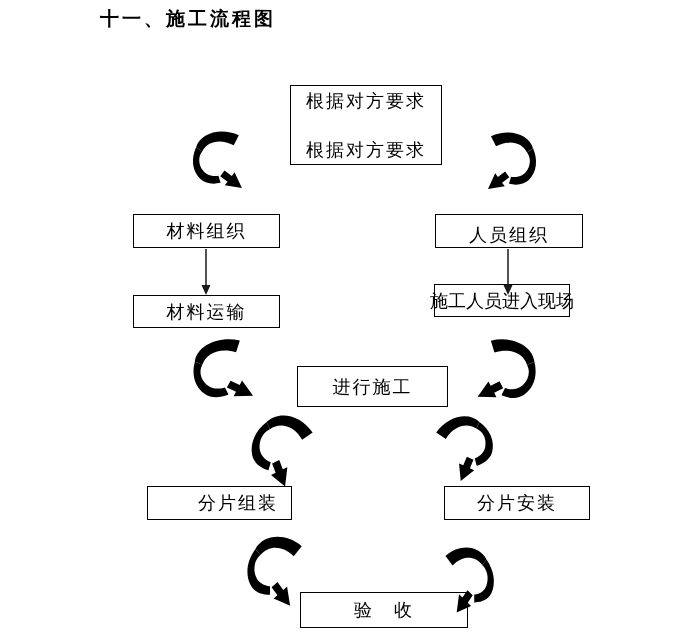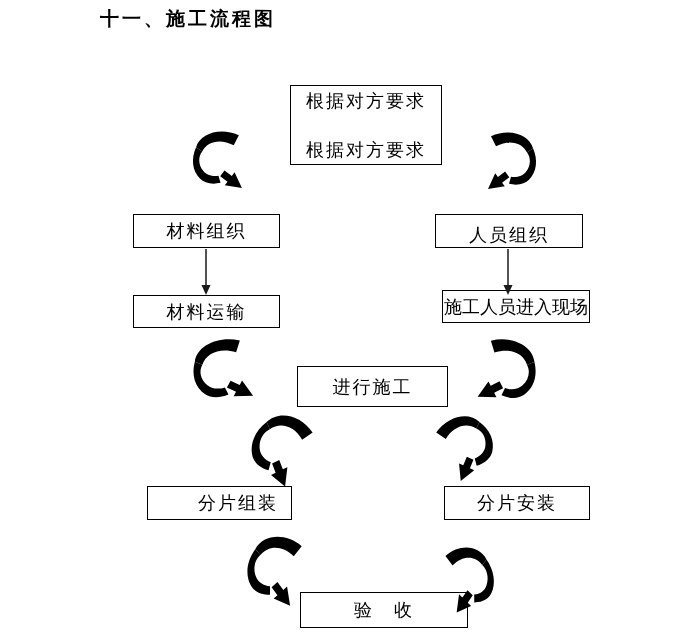--- a/index.html
+++ b/index.html
@@ -58,21 +58,21 @@
   </div>
 
   <div class="box" style="left:435px;top:214px;width:148px;height:34px;align-items:flex-end;">
     <span>人员组织</span>
   </div>
 
   <div class="box" style="left:133px;top:295px;width:147px;height:33px;">
     <span>材料运输</span>
   </div>
 
-  <div class="box tight" style="left:434px;top:290px;width:148px;height:33px;margin-left:8px;">
+  <div class="box tight" style="left:434px;top:284px;width:136px;height:33px;">
     <span>施工人员进入现场</span>
   </div>
 
   <div class="box" style="left:297px;top:366px;width:151px;height:41px;">
     <span>进行施工</span>
   </div>
 
   <div class="box" style="left:147px;top:486px;width:145px;height:34px;padding-left:37px;">
     <span>分片组装</span>
   </div>

